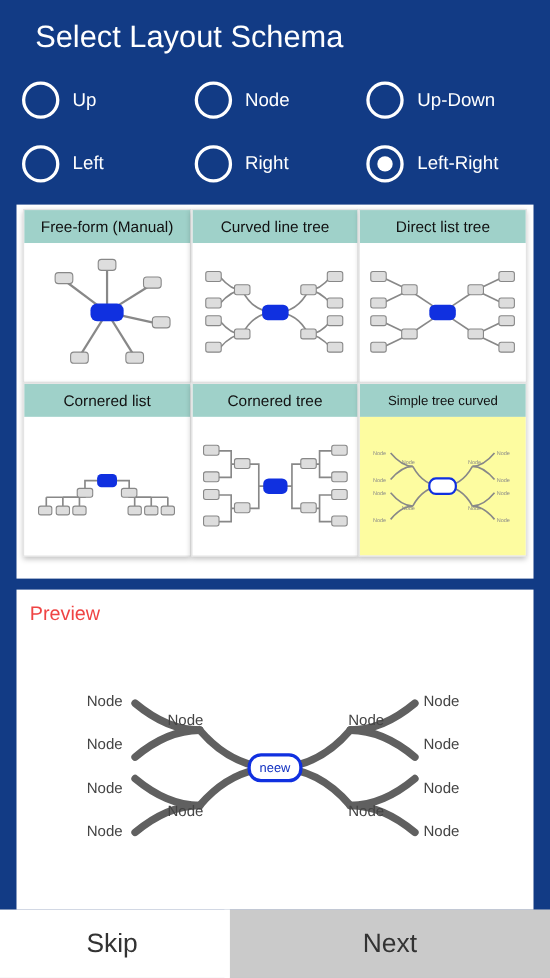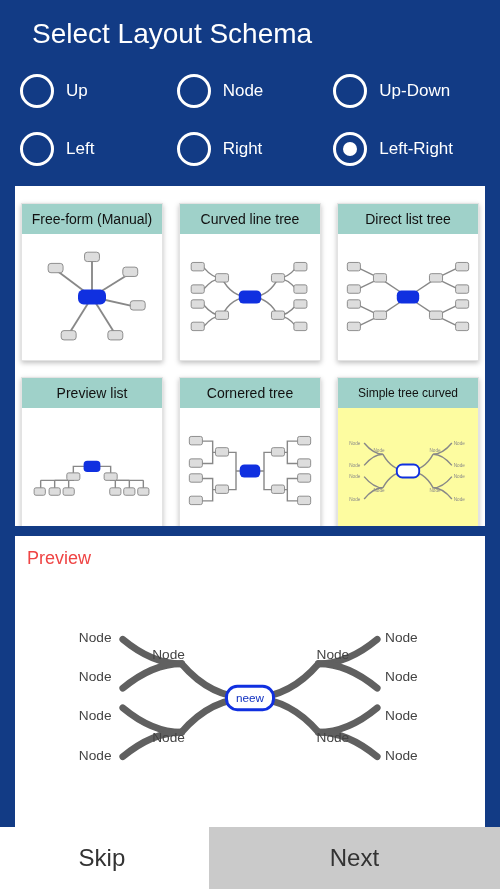--- a/index.html
+++ b/index.html
@@ -49,27 +49,27 @@
     background: #fff;
     border-radius: 50%;
   }
   .radio-label {
     color: #fff;
     font-size: 17px;
   }
   .schema-panel {
     background: #ffffff;
     margin: 0 15px;
-    padding: 17px 6px;
+    padding: 4px 6px;
     height: 340px;
     overflow: hidden;
     display: grid;
     grid-template-columns: repeat(3, 1fr);
     grid-auto-rows: 158px;
-    gap: 16px;
+    gap: 0;
   }
   .schema-card {
     background: #f7f7f7;
     border: 1px solid #e3e3e3;
     display: flex;
     flex-direction: column;
     box-shadow: 0 2px 5px rgba(0,0,0,0.25);
     cursor: pointer;
     overflow: hidden;
   }
@@ -260,21 +260,21 @@
             <rect x="126" y="47" width="14" height="9" rx="2"></rect>
           <rect x="126" y="63" width="14" height="9" rx="2"></rect>
             <rect x="126" y="87" width="14" height="9" rx="2"></rect>
         </g>
         <rect x="63" y="53" width="24" height="14" rx="5" fill="#1030e0"></rect>
       </svg>
     </div>
   </div>
 
   <div class="schema-card">
-    <div class="schema-card-title">Preview list</div>
+    <div class="schema-card-title">Cornered list</div>
     <div class="schema-thumb">
       <svg viewBox="0 0 150 120">
         <g stroke="#888" stroke-width="1.5" fill="none">
           <path d="M75 55 L55 55 L55 70 L35 70"></path>
             <path d="M75 55 L95 55 L95 70 L115 70"></path>
           <path d="M55 70 L20 70 M20 70 L20 80 M35 70 L35 80 M50 70 L50 80"></path>
           <path d="M95 70 L130 70 M100 70 L100 80 M115 70 L115 80 M130 70 L130 80"></path>
         </g>
         <g fill="#ddd" stroke="#888">
           <rect x="13" y="78" width="12" height="8" rx="2"></rect>

